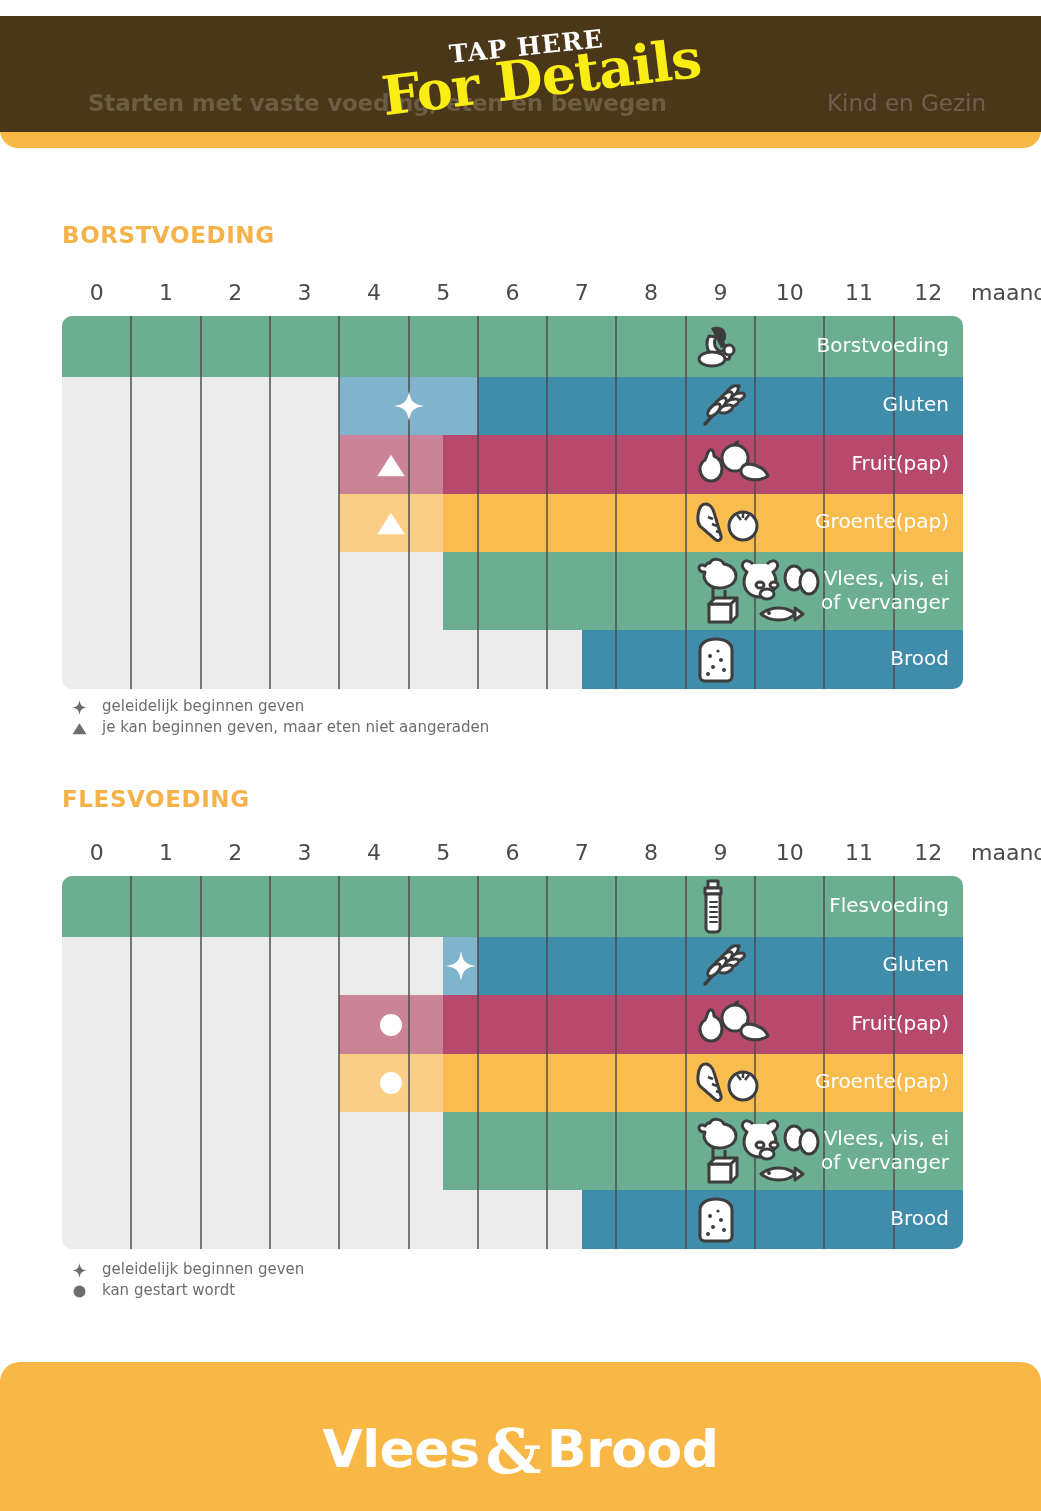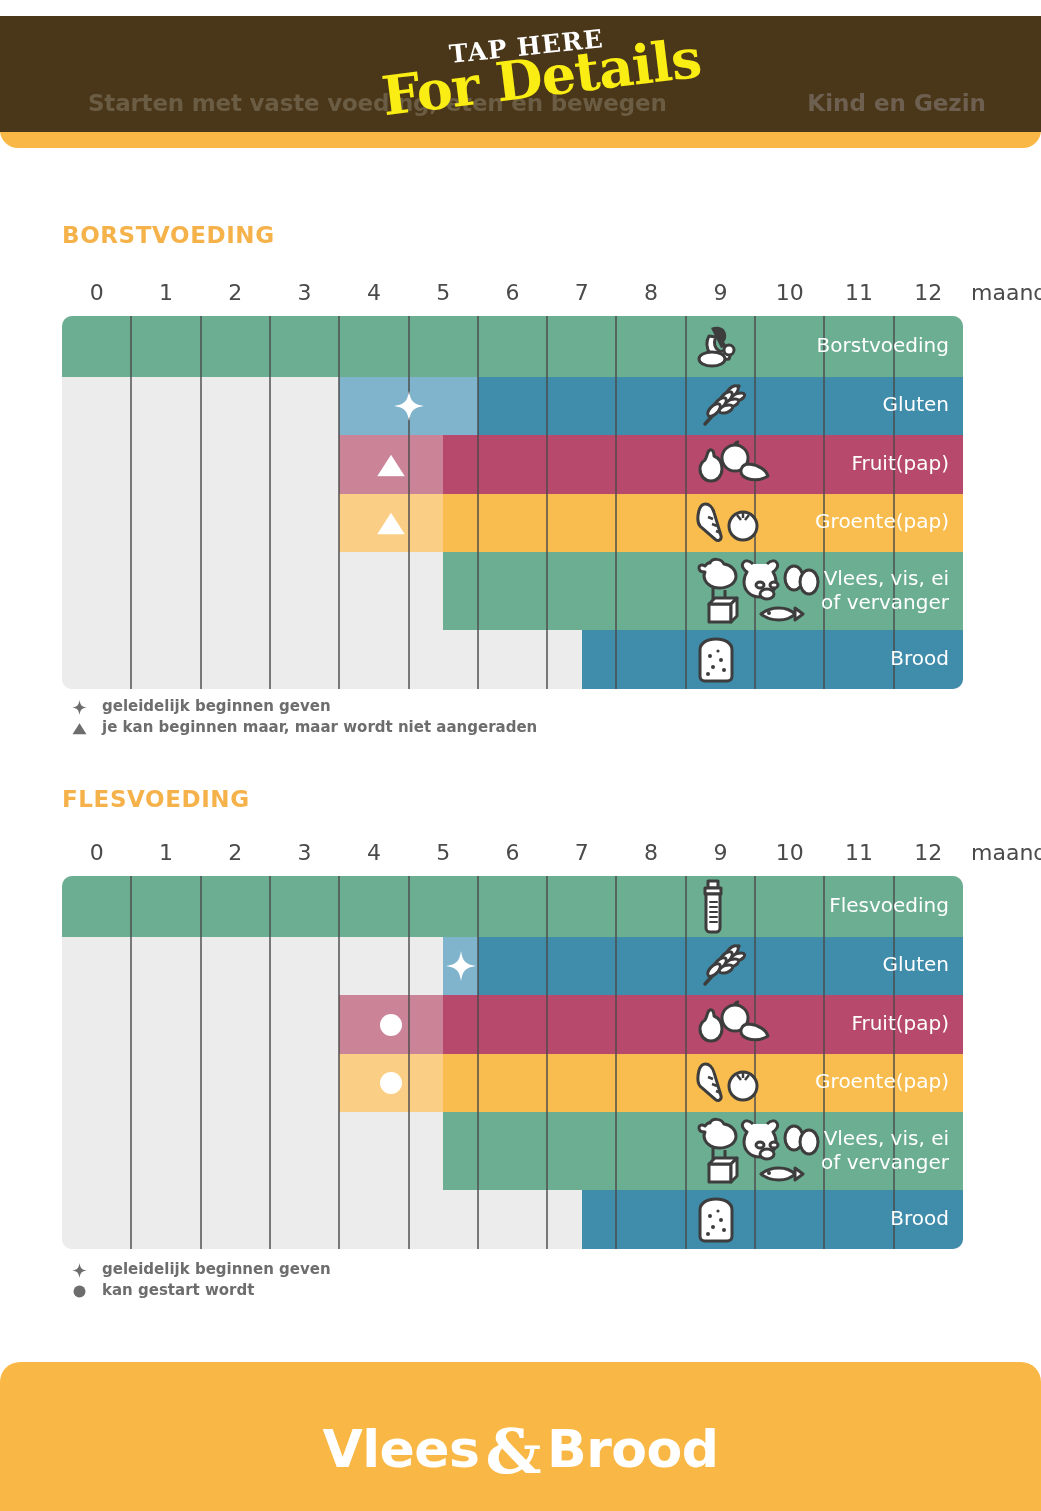--- a/index.html
+++ b/index.html
@@ -21,21 +21,21 @@
   .header-inner{
     position:absolute;left:0;top:0;width:1041px;height:126px;
   }
   .header-title{
     position:absolute;left:88px;top:74px;
     font-size:23px;font-weight:bold;color:#6b5c44;
     white-space:nowrap;letter-spacing:-0.2px;
   }
   .header-brand{
     position:absolute;right:55px;top:74px;
-    font-size:23px;font-weight:bold;color:#6e6050;
+    font-size:23px;font-weight:normal;color:#6e6050;
     white-space:nowrap;
   }
   .header-accent{
     position:absolute;left:0;top:118px;width:1041px;height:30px;
     background:#f9b845;
     border-bottom-left-radius:18px;border-bottom-right-radius:18px;
   }
   .header-accent-mask{
     position:absolute;left:0;top:118px;width:1041px;height:14px;background:#4a3618;
   }
@@ -120,21 +120,21 @@
   
   .legend{position:absolute;}
   .legend-row{
     position:relative;height:21px;
     font-size:15px;color:#6d6d6d;
   }
   .legend-glyph{
     position:absolute;left:0;top:2px;width:18px;height:16px;
     display:flex;align-items:center;justify-content:center;
   }
-  .legend-text{position:absolute;left:32px;top:0;white-space:nowrap;font-weight:bold;}
+  .legend-text{position:absolute;left:32px;top:0;white-space:nowrap;}
 
   
   .footer{
     position:absolute;left:0;top:1362px;width:1041px;height:149px;
     background:#f9b845;
     border-top-left-radius:20px;border-top-right-radius:20px;
   }
   .footer-logo{
     position:absolute;left:0;top:1415px;width:1041px;
     text-align:center;
@@ -320,21 +320,21 @@
           </svg>
         </span>
         <span class="legend-text">geleidelijk beginnen geven</span>
       </div>
       <div class="legend-row">
         <span class="legend-glyph">
           <svg width="15" height="13" viewBox="0 0 30 25">
             <path d="M15 2 L29 24 L1 24 Z" fill="#6d6d6d"></path>
           </svg>
         </span>
-        <span class="legend-text">je kan beginnen maar, maar wordt niet aangeraden</span>
+        <span class="legend-text">je kan beginnen geven, maar eten niet aangeraden</span>
       </div>
     </div>
     <div class="section-title" style="left: 62px; top: 786px;">FLESVOEDING</div>
     <div class="axis" style="left: 0px; top: 840px; width: 1041px;">
       <span class="axis-tick" style="left: 96.6538px;">0</span>
       <span class="axis-tick" style="left: 165.962px;">1</span>
       <span class="axis-tick" style="left: 235.269px;">2</span>
       <span class="axis-tick" style="left: 304.577px;">3</span>
       <span class="axis-tick" style="left: 373.885px;">4</span>
       <span class="axis-tick" style="left: 443.192px;">5</span>

